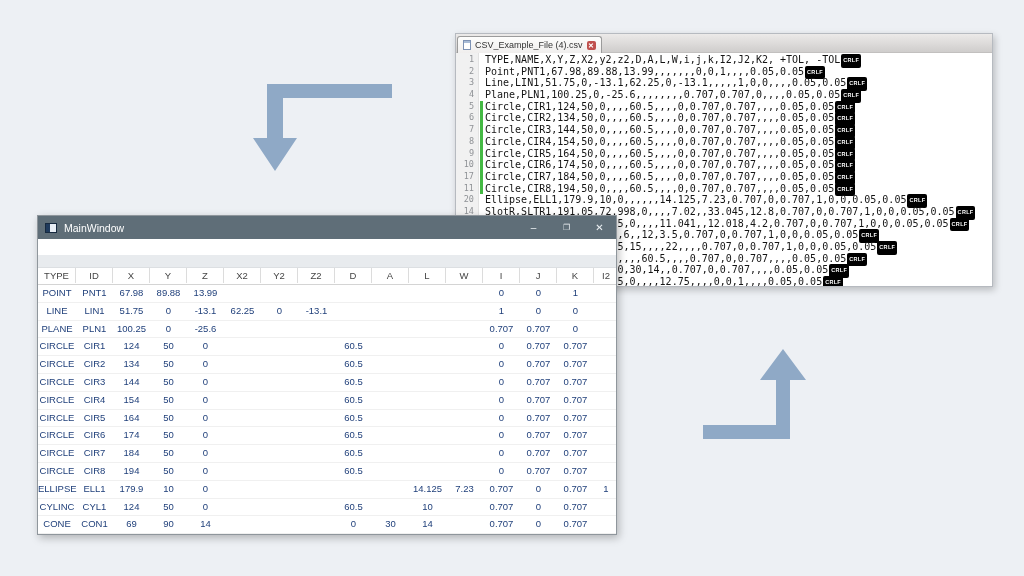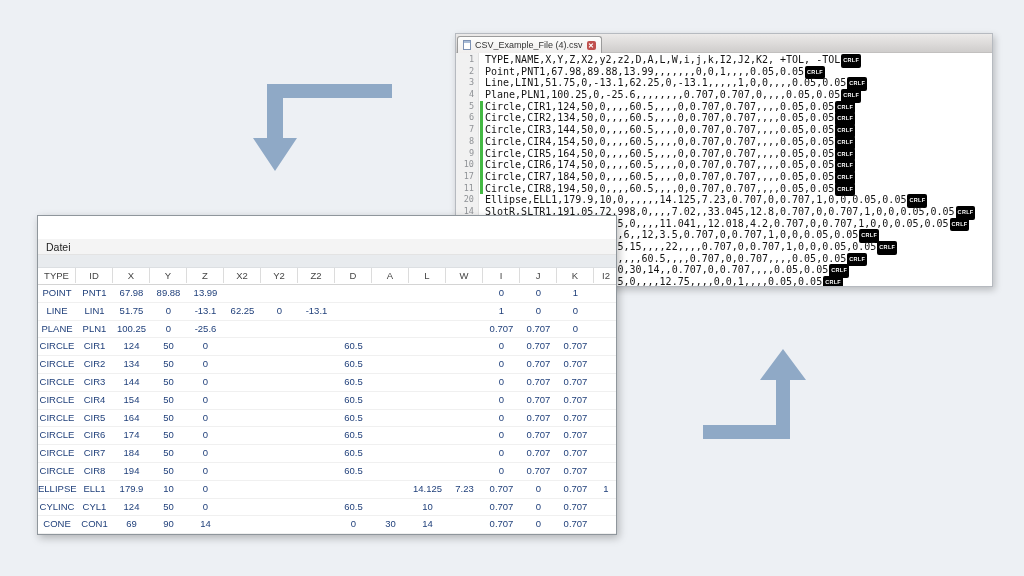--- a/index.html
+++ b/index.html
@@ -100,22 +100,28 @@
           <div class="ln">18</div>
           <div class="ln">19</div>
           <div class="ln">20</div>
         </div>
       <div class="change-bar" style="top:47.8px;height:93.6px;"></div>
       <div class="code" id="code"><div class="line"><span>TYPE,NAME,X,Y,Z,X2,y2,z2,D,A,L,W,i,j,k,I2,J2,K2, +TOL, -TOL</span><span class="crlf">CRLF</span></div><div class="line"><span>Point,PNT1,67.98,89.88,13.99,,,,,,,0,0,1,,,,0.05,0.05</span><span class="crlf">CRLF</span></div><div class="line"><span>Line,LIN1,51.75,0,-13.1,62.25,0,-13.1,,,,,1,0,0,,,,0.05,0.05</span><span class="crlf">CRLF</span></div><div class="line"><span>Plane,PLN1,100.25,0,-25.6,,,,,,,,0.707,0.707,0,,,,0.05,0.05</span><span class="crlf">CRLF</span></div><div class="line"><span>Circle,CIR1,124,50,0,,,,60.5,,,,0,0.707,0.707,,,,0.05,0.05</span><span class="crlf">CRLF</span></div><div class="line"><span>Circle,CIR2,134,50,0,,,,60.5,,,,0,0.707,0.707,,,,0.05,0.05</span><span class="crlf">CRLF</span></div><div class="line"><span>Circle,CIR3,144,50,0,,,,60.5,,,,0,0.707,0.707,,,,0.05,0.05</span><span class="crlf">CRLF</span></div><div class="line"><span>Circle,CIR4,154,50,0,,,,60.5,,,,0,0.707,0.707,,,,0.05,0.05</span><span class="crlf">CRLF</span></div><div class="line"><span>Circle,CIR5,164,50,0,,,,60.5,,,,0,0.707,0.707,,,,0.05,0.05</span><span class="crlf">CRLF</span></div><div class="line"><span>Circle,CIR6,174,50,0,,,,60.5,,,,0,0.707,0.707,,,,0.05,0.05</span><span class="crlf">CRLF</span></div><div class="line"><span>Circle,CIR7,184,50,0,,,,60.5,,,,0,0.707,0.707,,,,0.05,0.05</span><span class="crlf">CRLF</span></div><div class="line"><span>Circle,CIR8,194,50,0,,,,60.5,,,,0,0.707,0.707,,,,0.05,0.05</span><span class="crlf">CRLF</span></div><div class="line"><span>Ellipse,ELL1,179.9,10,0,,,,,,14.125,7.23,0.707,0,0.707,1,0,0,0.05,0.05</span><span class="crlf">CRLF</span></div><div class="line"><span>SlotR,SLTR1,191.05,72.998,0,,,,7.02,,33.045,12.8,0.707,0,0.707,1,0,0,0.05,0.05</span><span class="crlf">CRLF</span></div><div class="line"><span>SlotS,SLTS2,191.05,22.5,0,,,,11.041,,12.018,4.2,0.707,0,0.707,1,0,0,0.05,0.05</span><span class="crlf">CRLF</span></div><div class="line"><span>Rect,REC1,150,120,0,,,,6,,12,3.5,0.707,0,0.707,1,0,0,0.05,0.05</span><span class="crlf">CRLF</span></div><div class="line"><span>Circle,CIRC10,150,162.5,15,,,,22,,,,0.707,0,0.707,1,0,0,0.05,0.05</span><span class="crlf">CRLF</span></div><div class="line"><span>Cylinder,CYL1,124,50,0,,,,60.5,,,,0.707,0,0.707,,,,0.05,0.05</span><span class="crlf">CRLF</span></div><div class="line"><span>Cone,CON1,69,90,14,,,,0,30,14,,0.707,0,0.707,,,,0.05,0.05</span><span class="crlf">CRLF</span></div><div class="line"><span>Circle,CIR19,1150,87.65,0,,,,12.75,,,,0,0,1,,,,0.05,0.05</span><span class="crlf">CRLF</span></div></div>
     </div>
   </div>
 
   <div class="mainwindow">
-    <div class="menubar">
-      <span class="menu-item">Datei</span>
+    <div class="titlebar">
+      <span class="app-ico"></span>
+      <span class="win-title">MainWindow</span>
+      <span class="win-controls">
+        <span class="win-btn">–</span>
+        <span class="win-btn" style="font-size:8px;">❐</span>
+        <span class="win-btn">✕</span>
+      </span>
     </div>
     <div class="toolstrip"></div>
     <div class="grid" id="grid">
         <div class="hrow"><span class="hcell" style="width: 38px;">TYPE</span><span class="hcell" style="width: 37px;">ID</span><span class="hcell" style="width: 37px;">X</span><span class="hcell" style="width: 37px;">Y</span><span class="hcell" style="width: 37px;">Z</span><span class="hcell" style="width: 37px;">X2</span><span class="hcell" style="width: 37px;">Y2</span><span class="hcell" style="width: 37px;">Z2</span><span class="hcell" style="width: 37px;">D</span><span class="hcell" style="width: 37px;">A</span><span class="hcell" style="width: 37px;">L</span><span class="hcell" style="width: 37px;">W</span><span class="hcell" style="width: 37px;">I</span><span class="hcell" style="width: 37px;">J</span><span class="hcell" style="width: 37px;">K</span><span class="hcell" style="width: 24px;">I2</span></div>
         <div class="drow"><span class="dcell" style="width: 38px;">POINT</span><span class="dcell" style="width: 37px;">PNT1</span><span class="dcell" style="width: 37px;">67.98</span><span class="dcell" style="width: 37px;">89.88</span><span class="dcell" style="width: 37px;">13.99</span><span class="dcell" style="width: 37px;"></span><span class="dcell" style="width: 37px;"></span><span class="dcell" style="width: 37px;"></span><span class="dcell" style="width: 37px;"></span><span class="dcell" style="width: 37px;"></span><span class="dcell" style="width: 37px;"></span><span class="dcell" style="width: 37px;"></span><span class="dcell" style="width: 37px;">0</span><span class="dcell" style="width: 37px;">0</span><span class="dcell" style="width: 37px;">1</span><span class="dcell" style="width: 24px;"></span></div>
         <div class="drow"><span class="dcell" style="width: 38px;">LINE</span><span class="dcell" style="width: 37px;">LIN1</span><span class="dcell" style="width: 37px;">51.75</span><span class="dcell" style="width: 37px;">0</span><span class="dcell" style="width: 37px;">-13.1</span><span class="dcell" style="width: 37px;">62.25</span><span class="dcell" style="width: 37px;">0</span><span class="dcell" style="width: 37px;">-13.1</span><span class="dcell" style="width: 37px;"></span><span class="dcell" style="width: 37px;"></span><span class="dcell" style="width: 37px;"></span><span class="dcell" style="width: 37px;"></span><span class="dcell" style="width: 37px;">1</span><span class="dcell" style="width: 37px;">0</span><span class="dcell" style="width: 37px;">0</span><span class="dcell" style="width: 24px;"></span></div>
         <div class="drow"><span class="dcell" style="width: 38px;">PLANE</span><span class="dcell" style="width: 37px;">PLN1</span><span class="dcell" style="width: 37px;">100.25</span><span class="dcell" style="width: 37px;">0</span><span class="dcell" style="width: 37px;">-25.6</span><span class="dcell" style="width: 37px;"></span><span class="dcell" style="width: 37px;"></span><span class="dcell" style="width: 37px;"></span><span class="dcell" style="width: 37px;"></span><span class="dcell" style="width: 37px;"></span><span class="dcell" style="width: 37px;"></span><span class="dcell" style="width: 37px;"></span><span class="dcell" style="width: 37px;">0.707</span><span class="dcell" style="width: 37px;">0.707</span><span class="dcell" style="width: 37px;">0</span><span class="dcell" style="width: 24px;"></span></div>
         <div class="drow"><span class="dcell" style="width: 38px;">CIRCLE</span><span class="dcell" style="width: 37px;">CIR1</span><span class="dcell" style="width: 37px;">124</span><span class="dcell" style="width: 37px;">50</span><span class="dcell" style="width: 37px;">0</span><span class="dcell" style="width: 37px;"></span><span class="dcell" style="width: 37px;"></span><span class="dcell" style="width: 37px;"></span><span class="dcell" style="width: 37px;">60.5</span><span class="dcell" style="width: 37px;"></span><span class="dcell" style="width: 37px;"></span><span class="dcell" style="width: 37px;"></span><span class="dcell" style="width: 37px;">0</span><span class="dcell" style="width: 37px;">0.707</span><span class="dcell" style="width: 37px;">0.707</span><span class="dcell" style="width: 24px;"></span></div>
         <div class="drow"><span class="dcell" style="width: 38px;">CIRCLE</span><span class="dcell" style="width: 37px;">CIR2</span><span class="dcell" style="width: 37px;">134</span><span class="dcell" style="width: 37px;">50</span><span class="dcell" style="width: 37px;">0</span><span class="dcell" style="width: 37px;"></span><span class="dcell" style="width: 37px;"></span><span class="dcell" style="width: 37px;"></span><span class="dcell" style="width: 37px;">60.5</span><span class="dcell" style="width: 37px;"></span><span class="dcell" style="width: 37px;"></span><span class="dcell" style="width: 37px;"></span><span class="dcell" style="width: 37px;">0</span><span class="dcell" style="width: 37px;">0.707</span><span class="dcell" style="width: 37px;">0.707</span><span class="dcell" style="width: 24px;"></span></div>
         <div class="drow"><span class="dcell" style="width: 38px;">CIRCLE</span><span class="dcell" style="width: 37px;">CIR3</span><span class="dcell" style="width: 37px;">144</span><span class="dcell" style="width: 37px;">50</span><span class="dcell" style="width: 37px;">0</span><span class="dcell" style="width: 37px;"></span><span class="dcell" style="width: 37px;"></span><span class="dcell" style="width: 37px;"></span><span class="dcell" style="width: 37px;">60.5</span><span class="dcell" style="width: 37px;"></span><span class="dcell" style="width: 37px;"></span><span class="dcell" style="width: 37px;"></span><span class="dcell" style="width: 37px;">0</span><span class="dcell" style="width: 37px;">0.707</span><span class="dcell" style="width: 37px;">0.707</span><span class="dcell" style="width: 24px;"></span></div>

